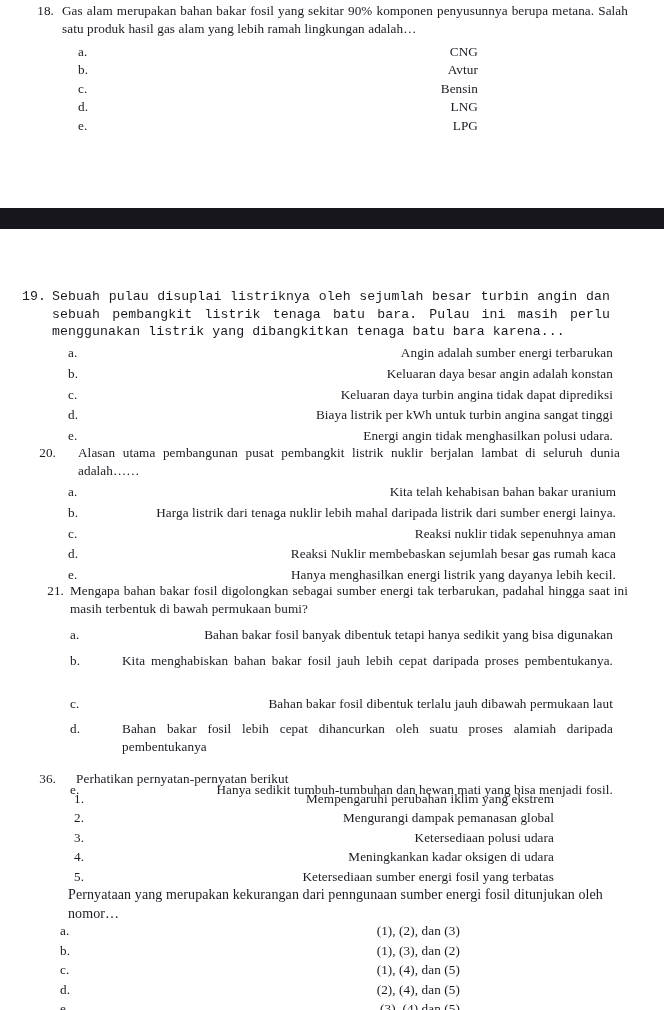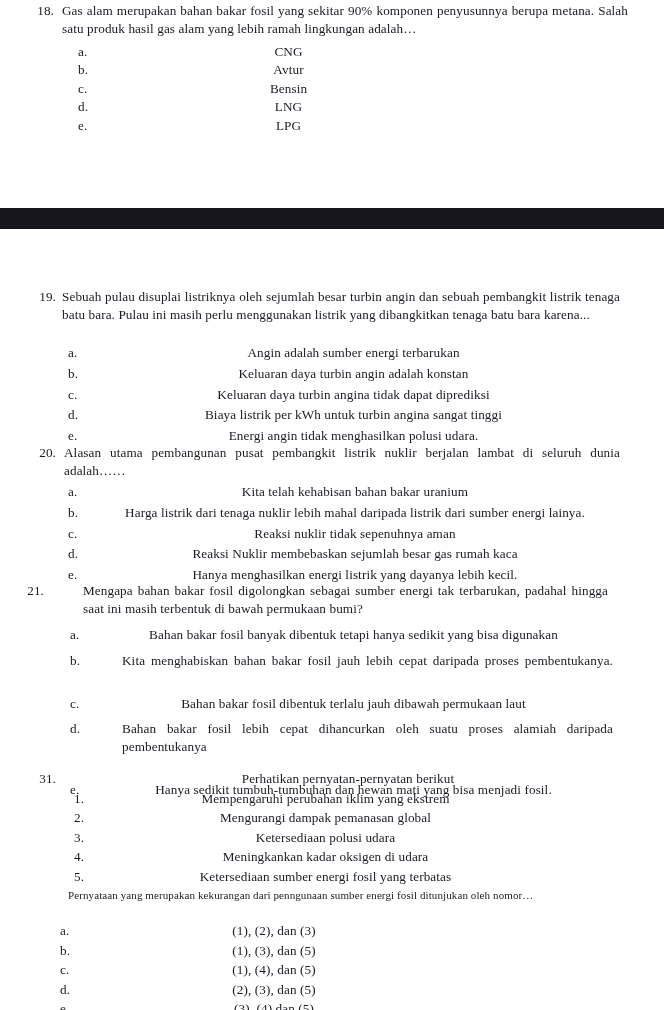--- a/index.html
+++ b/index.html
@@ -37,21 +37,21 @@
     letter-spacing: 0.1px;
   }
   .q-body {
     flex: 1 1 auto;
     font-size: 13.2px;
     line-height: 17.5px;
     text-align: justify;
     text-justify: inter-word;
     letter-spacing: 0.1px;
   }
-  .q-body.nojust { text-align: center; margin-left: 14px; }
+  .q-body.nojust { text-align: left; margin-left: 14px; }
 
   
   .options {
     position: absolute;
     margin: 0;
     padding: 0;
     list-style: none;
   }
   .opt {
     display: flex;
@@ -59,21 +59,21 @@
     font-size: 13.2px;
     line-height: 17.5px;
     letter-spacing: 0.1px;
   }
   .opt-letter {
     flex: 0 0 auto;
     text-align: left;
   }
   .opt-text {
     flex: 1 1 auto;
-    text-align: center;
+    text-align: right;
   }
   .opt-text.just {
     text-align: justify;
     text-justify: inter-word;
     margin-left: 28px;
   }
   .opt-text.just::after {
     content: "";
     display: inline-block;
     width: 100%;
@@ -90,54 +90,54 @@
   }
 
   
   #q18       { left: 28px; top: 2px;  width: 600px; }
   #q18 .q-num{ width: 26px; margin-right: 8px; }
   #q18 .q-body { width: 556px; }
   #q18-options { left: 78px; top: 43px; width: 400px; }
   #q18-options .opt-letter { width: 21px; }
   #q18-options .opt { line-height: 18.4px; }
 
-  #q19       { left: 28px; top: 288px; width: 592px; }
+  #q19       { left: 18px; top: 288px; width: 592px; font-family: Liberation Mono, monospace; }
   #q19 .q-num{ width: 28px; margin-right: 6px; }
   #q19 .q-body { width: 551px; }
   #q19-options { left: 68px; top: 343px; width: 545px; }
   #q19-options .opt-letter { width: 26px; }
   #q19-options .opt { line-height: 20.8px; }
 
   #q20       { left: 28px; top: 444px; width: 592px; }
-  #q20 .q-num{ width: 28px; margin-right: 8px; }
+  #q20 .q-num{ width: 28px; margin-right: 22px; }
   #q20 .q-body { width: 551px; }
   #q20-options { left: 68px; top: 482px; width: 548px; }
   #q20-options .opt-letter { width: 26px; }
   #q20-options .opt { line-height: 20.8px; }
 
-  #q21       { left: 16px; top: 582px; width: 592px; gap: 33px; }
+  #q21       { left: 36px; top: 582px; width: 592px; }
   #q21 .q-num{ width: 28px; margin-right: 6px; }
   #q21 .q-body { width: 551px; }
   #q21-options { left: 70px; top: 626px; width: 543px; }
   #q21-options .opt-letter { width: 24px; }
   #q21-options .opt { margin-bottom: 8px; }
   #q21-options .opt:last-child { margin-bottom: 0; }
 
   #q22       { left: 28px; top: 770px; width: 592px; }
   #q22 .q-num{ width: 28px; margin-right: 6px; }
   #q22 .q-body { width: 551px; }
   #q22-statements { left: 74px; top: 789px; width: 480px; }
   #q22-statements .opt-letter { width: 23px; }
   #q22-statements .opt { line-height: 19.4px; }
   #q22-prompt {
     position: absolute;
     left: 68px;
     top: 886px;
     width: 546px;
-    font-size: 11px;
+    font-size: 14px;
     line-height: 18.5px;
     text-align: left;
     letter-spacing: 0.1px;
   }
   #q22-options { left: 60px; top: 921px; width: 400px; }
   #q22-options .opt-letter { width: 28px; }
   #q22-options .opt { line-height: 19.5px; }
 </style>
 </head>
 <body>
@@ -177,21 +177,21 @@
     <div class="q-num">19.</div>
     <div class="q-body">Sebuah pulau disuplai listriknya oleh sejumlah besar turbin angin dan sebuah pembangkit listrik tenaga batu bara. Pulau ini masih perlu menggunakan listrik yang dibangkitkan tenaga batu bara karena...</div>
   </div>
   <ul class="options" id="q19-options">
     <li class="opt">
       <span class="opt-letter">a.</span>
       <span class="opt-text">Angin adalah sumber energi terbarukan</span>
     </li>
     <li class="opt">
       <span class="opt-letter">b.</span>
-      <span class="opt-text">Keluaran daya turbin angin adalah konstan</span>
+      <span class="opt-text">Keluaran daya besar angin adalah konstan</span>
     </li>
     <li class="opt">
       <span class="opt-letter">c.</span>
       <span class="opt-text">Keluaran daya turbin angina tidak dapat diprediksi</span>
     </li>
     <li class="opt">
       <span class="opt-letter">d.</span>
       <span class="opt-text">Biaya listrik per kWh untuk turbin angina sangat tinggi</span>
     </li>
     <li class="opt">
@@ -248,21 +248,21 @@
       <span class="opt-letter">d.</span>
       <span class="opt-text just">Bahan bakar fosil lebih cepat dihancurkan oleh suatu proses alamiah daripada pembentukanya</span>
     </li>
     <li class="opt">
       <span class="opt-letter">e.</span>
       <span class="opt-text">Hanya sedikit tumbuh-tumbuhan dan hewan mati  yang bisa menjadi fosil.</span>
     </li>
   </ul>
 
   <div class="question" id="q22">
-    <div class="q-num">31.</div>
+    <div class="q-num">36.</div>
     <div class="q-body nojust">Perhatikan  pernyatan-pernyatan  berikut</div>
   </div>
   <ul class="options" id="q22-statements">
     <li class="opt">
       <span class="opt-letter">1.</span>
       <span class="opt-text">Mempengaruhi perubahan iklim yang ekstrem</span>
     </li>
     <li class="opt">
       <span class="opt-letter">2.</span>
       <span class="opt-text">Mengurangi dampak pemanasan global</span>
@@ -281,29 +281,29 @@
     </li>
   </ul>
   <div id="q22-prompt">Pernyataan yang merupakan kekurangan dari penngunaan sumber energi fosil ditunjukan oleh nomor…</div>
   <ul class="options" id="q22-options">
     <li class="opt">
       <span class="opt-letter">a.</span>
       <span class="opt-text">(1), (2), dan  (3)</span>
     </li>
     <li class="opt">
       <span class="opt-letter">b.</span>
-      <span class="opt-text">(1), (3), dan (5)</span>
+      <span class="opt-text">(1), (3), dan (2)</span>
     </li>
     <li class="opt">
       <span class="opt-letter">c.</span>
       <span class="opt-text">(1), (4), dan  (5)</span>
     </li>
     <li class="opt">
       <span class="opt-letter">d.</span>
-      <span class="opt-text">(2), (3), dan (5)</span>
+      <span class="opt-text">(2), (4), dan (5)</span>
     </li>
     <li class="opt">
       <span class="opt-letter">e.</span>
       <span class="opt-text">(3), (4),dan (5)</span>
     </li>
   </ul>
 
 </div>
 
 </body></html>

